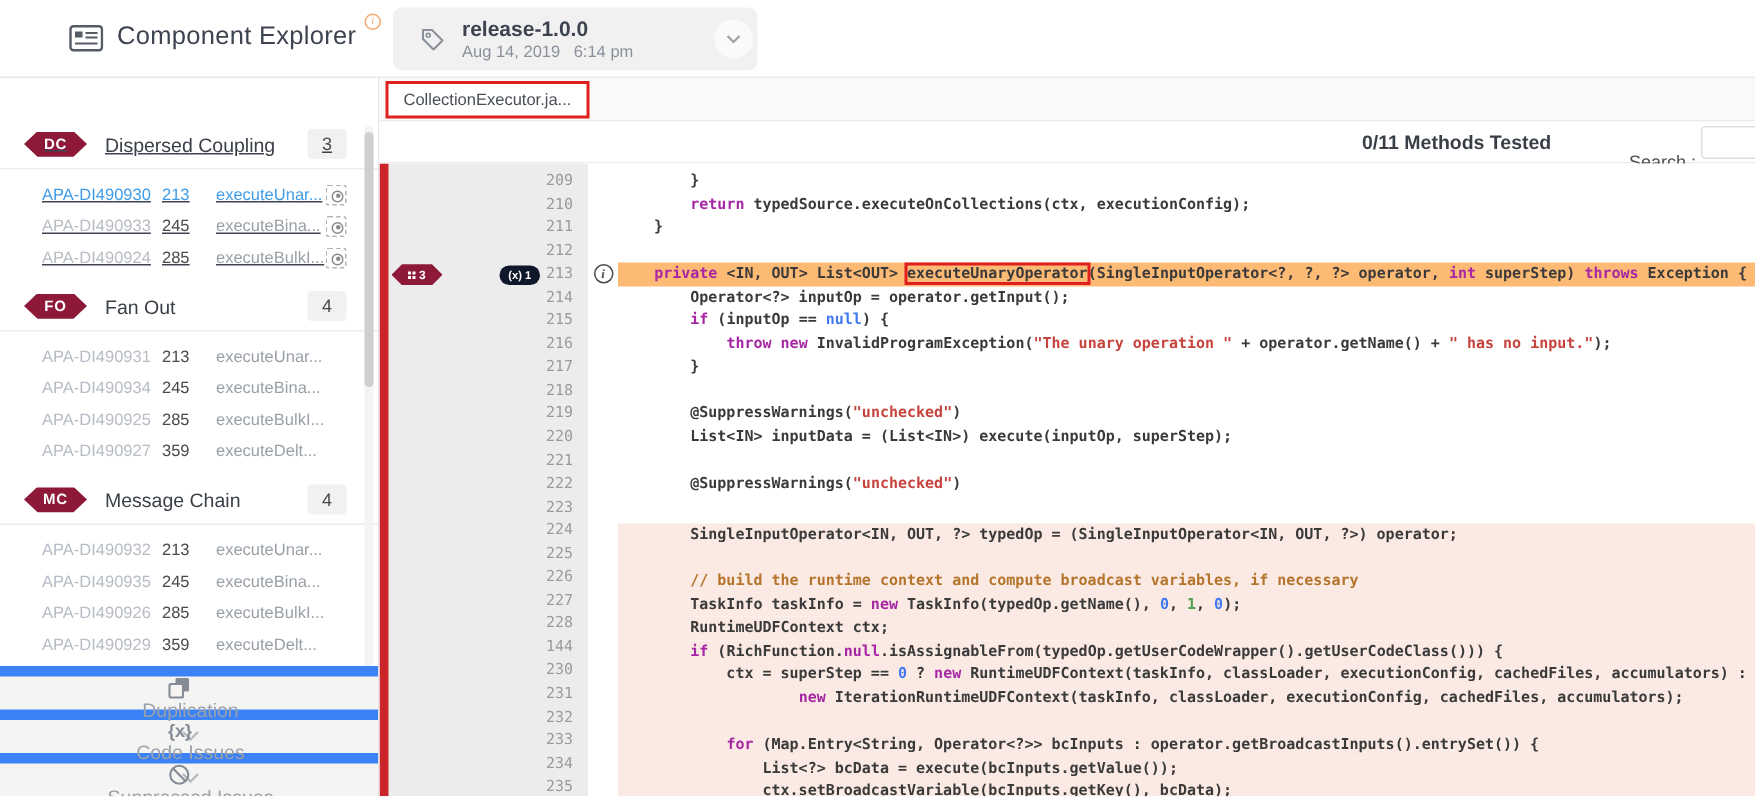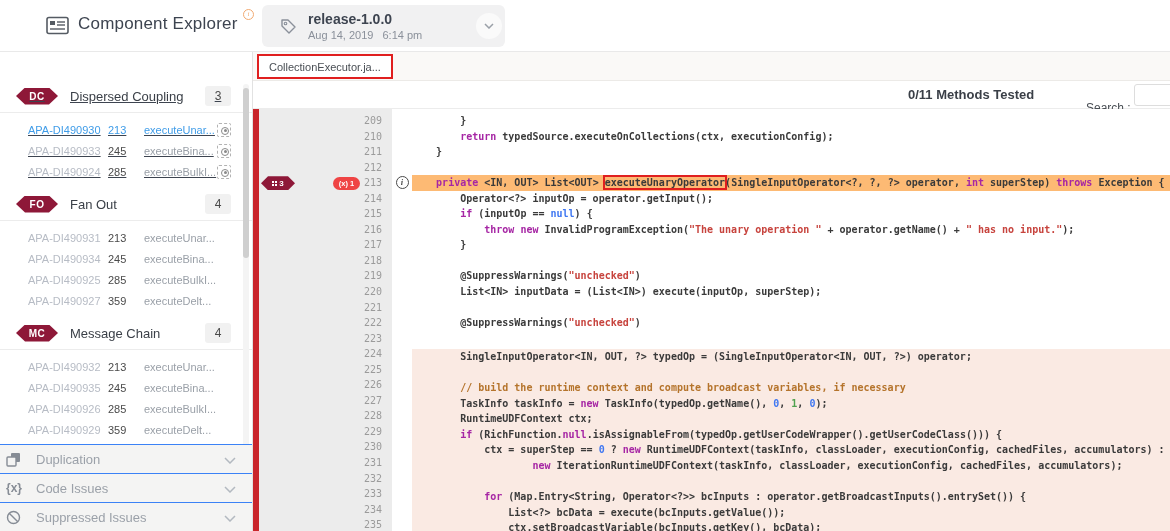--- a/index.html
+++ b/index.html
@@ -41,21 +41,21 @@
   .irow .rid { width:80px; color:#b7bcc5; }
   .irow .rline { width:36px; color:#4a4a4a; }
   .irow .rmethod { flex:1; color:#9aa0a8; }
   .irow.sel .rid, .irow.sel .rline, .irow.sel .rmethod { color:#3f9ce8; }
   .eye { width:14px; height:14px; border:1px dashed #b3b3b3; border-radius:2px; position:relative; cursor:pointer; flex:none; }
   .eye::before { content:""; position:absolute; left:3px; top:3px; width:6px; height:6px; border:1px solid #8a8a8a; border-radius:50%; }
   .eye::after { content:""; position:absolute; left:5.5px; top:5.5px; width:3px; height:3px; background:#8a8a8a; border-radius:50%; }
   .sb-scroll { position:absolute; right:3px; top:32px; width:6px; height:420px; background:#f4f4f4; border-radius:3px; }
   .sb-scroll .thumb { position:absolute; left:0; top:4px; width:6px; height:170px; background:#cfcfcf; border-radius:3px; }
   .sb-acc { position:absolute; left:0; bottom:0; width:252px; }
-  .acc-row { height:29px; background:#f4f4f3; border-top:1px solid #3b82f6; display:flex; align-items:center; padding:0 16px 0 6px; cursor:pointer; }
+  .acc-row { height:29px; background:#f4f4f3; border-top:7px solid #3b82f6; display:flex; align-items:center; padding:0 16px 0 18px; cursor:pointer;flex-direction:column; }
   .acc-row .aic { width:20px; margin-right:10px; color:#868c95; font-size:12px; font-weight:bold; display:flex; align-items:center; }
   .acc-row .albl { flex:1; font-size:13px; color:#9ba1a9; }
 
   
   main { position:absolute; left:253px; top:52px; width:925px; height:479px; background:#fff; }
   .tabbar { position:absolute; left:0; top:0; width:917px; height:29px; background:#faf9f7; border-bottom:1px solid #eceae7; }
   .tab { position:absolute; left:4px; top:2px; height:25px; background:#fff; border:2px solid #e01f1f; font-size:11px; color:#4a4f55; display:flex; align-items:center; padding:0 10px; cursor:pointer; }
   .toolbar { position:absolute; left:0; top:29px; width:917px; height:28px; background:#fff; border-bottom:1px solid #ececec; }
   .methods { position:absolute; left:655px; top:6px; font-size:13px; font-weight:600; color:#3a3f47; }
   .search-lbl { position:absolute; left:833px; top:20px; font-size:12px; color:#4a4f55;text-align:center; }
@@ -75,21 +75,21 @@
   .tok-str { color:#c7433d; }
   .tok-cmt { color:#b5742c; }
   .tok-num { color:#4078f2; }
   .tok-numg { color:#50a14f; }
   .tok-boxed { outline:2px solid #e01f1f; outline-offset:0px; }
   .gut-hex { position:absolute; left:8px; top:1px; width:34px; height:14px; background:#8e1838; clip-path:polygon(7px 0,calc(100% - 7px) 0,100% 50%,calc(100% - 7px) 100%,7px 100%,0 50%); color:#fff; display:flex; align-items:center; justify-content:center; gap:2px; font-size:8px; font-weight:bold; font-family:"Liberation Sans", sans-serif; }
   .gut-hex .mini { width:5px; height:5px; position:relative; flex:none; }
   .gut-hex .mini i { position:absolute; width:2px; height:2px; background:#fff; }
   .gut-hex .mini i:nth-child(1){left:0;top:0;} .gut-hex .mini i:nth-child(2){right:0;top:0;}
   .gut-hex .mini i:nth-child(3){left:0;bottom:0;} .gut-hex .mini i:nth-child(4){right:0;bottom:0;}
-  .gut-pill { position:absolute; left:80px; top:1.5px; width:27px; height:13px; border-radius:7px; background:#ef4444; color:#fff; font-size:7.5px; font-weight:bold; display:flex; align-items:center; justify-content:center; font-family:"Liberation Sans", sans-serif; }
+  .gut-pill { position:absolute; left:80px; top:1.5px; width:27px; height:13px; border-radius:7px; background:#0f172a; color:#fff; font-size:7.5px; font-weight:bold; display:flex; align-items:center; justify-content:center; font-family:"Liberation Sans", sans-serif; }
   .info-ic { width:13px; height:13px; border:1.3px solid #4a4a4a; border-radius:50%; color:#4a4a4a; font-size:8.5px; line-height:10.5px; text-align:center; font-style:italic; font-family:"Liberation Serif", serif; cursor:pointer; background:#fff; }
   svg.chev { display:block; }
 </style>
 </head>
 <body>
 
 <div class="app">
 
   <header>
     <span class="app-icon">
@@ -416,21 +416,21 @@
           </div>
           <div class="cl hl-block">
             <div class="gut">
               <span class="num">228</span>
             </div>
             <div class="ico"></div>
             <div class="txt"><span>        </span><span class="tok-kw">if</span><span> (RichFunction.</span><span class="tok-kw">null</span><span>.isAssignableFrom(typedOp.getUserCodeWrapper().getUserCodeClass())) {</span></div>
           </div>
           <div class="cl hl-block">
             <div class="gut">
-              <span class="num">229</span>
+              <span class="num">144</span>
             </div>
             <div class="ico"></div>
             <div class="txt"><span>            ctx = superStep == </span><span class="tok-num">0</span><span> ? </span><span class="tok-kw">new</span><span> RuntimeUDFContext(taskInfo, classLoader, executionConfig, cachedFiles, accumulators) :</span></div>
           </div>
           <div class="cl hl-block">
             <div class="gut">
               <span class="num">230</span>
             </div>
             <div class="ico"></div>
             <div class="txt"><span>                    </span><span class="tok-kw">new</span><span> IterationRuntimeUDFContext(taskInfo, classLoader, executionConfig, cachedFiles, accumulators);</span></div>

